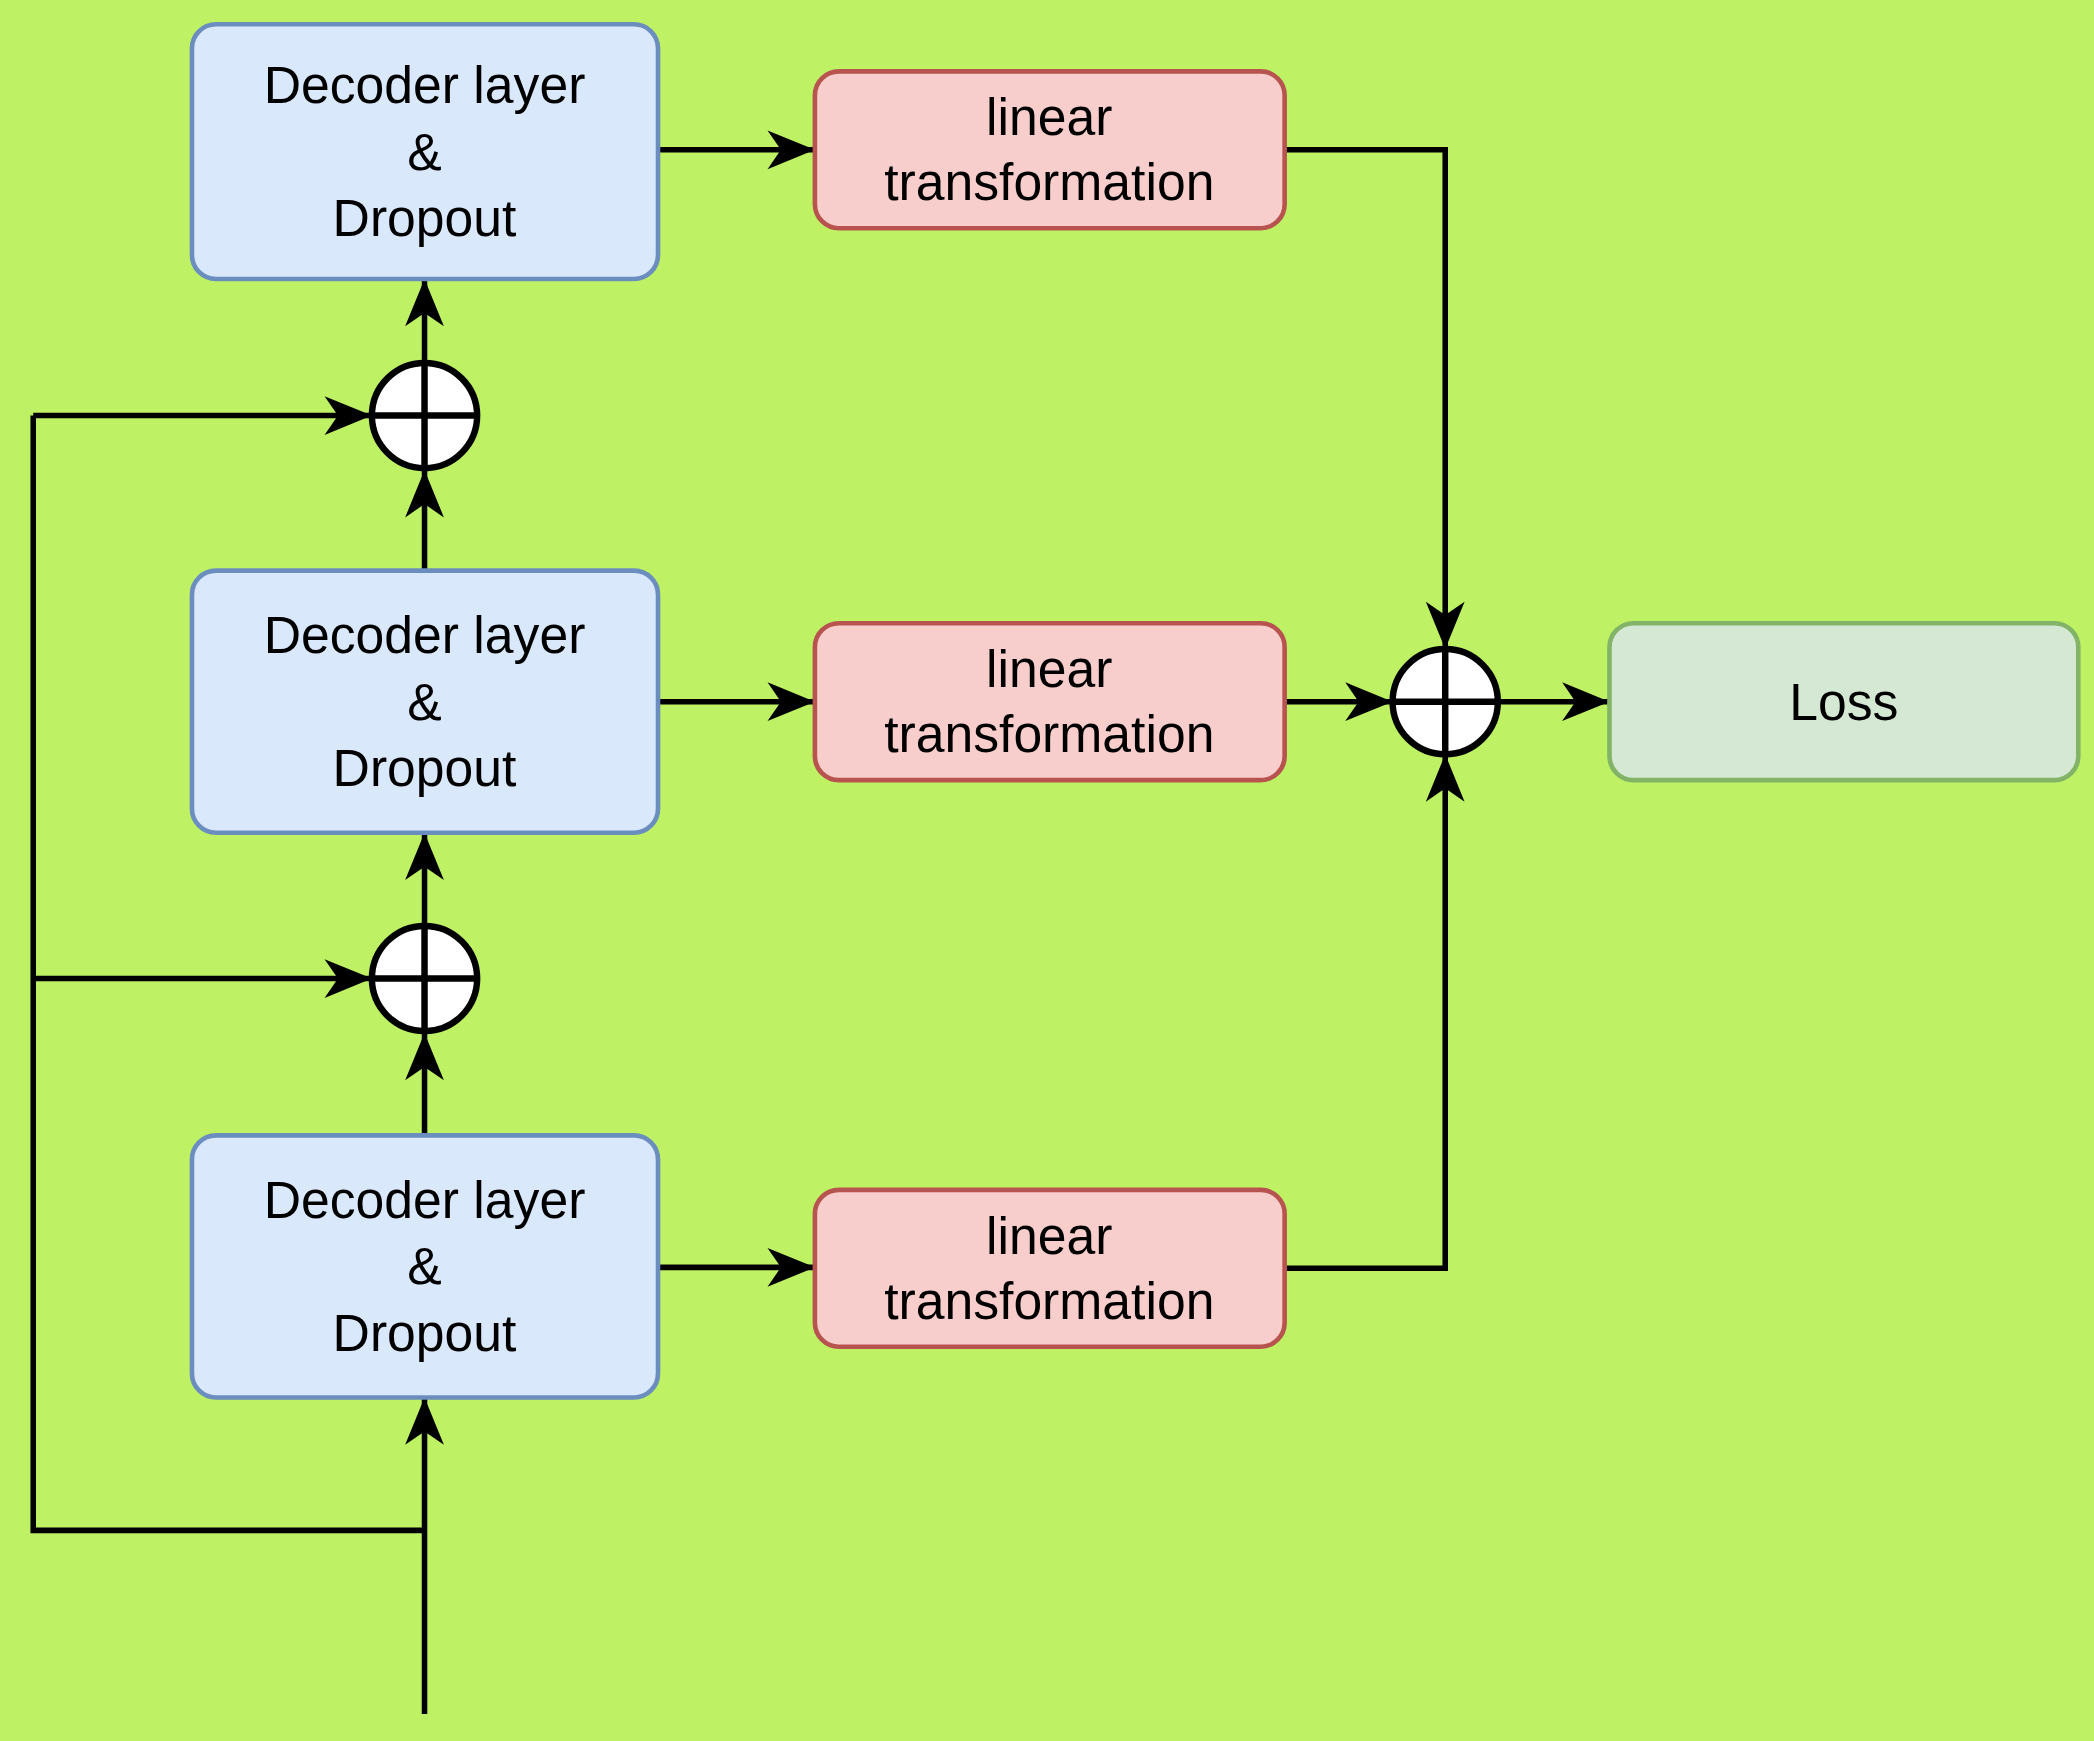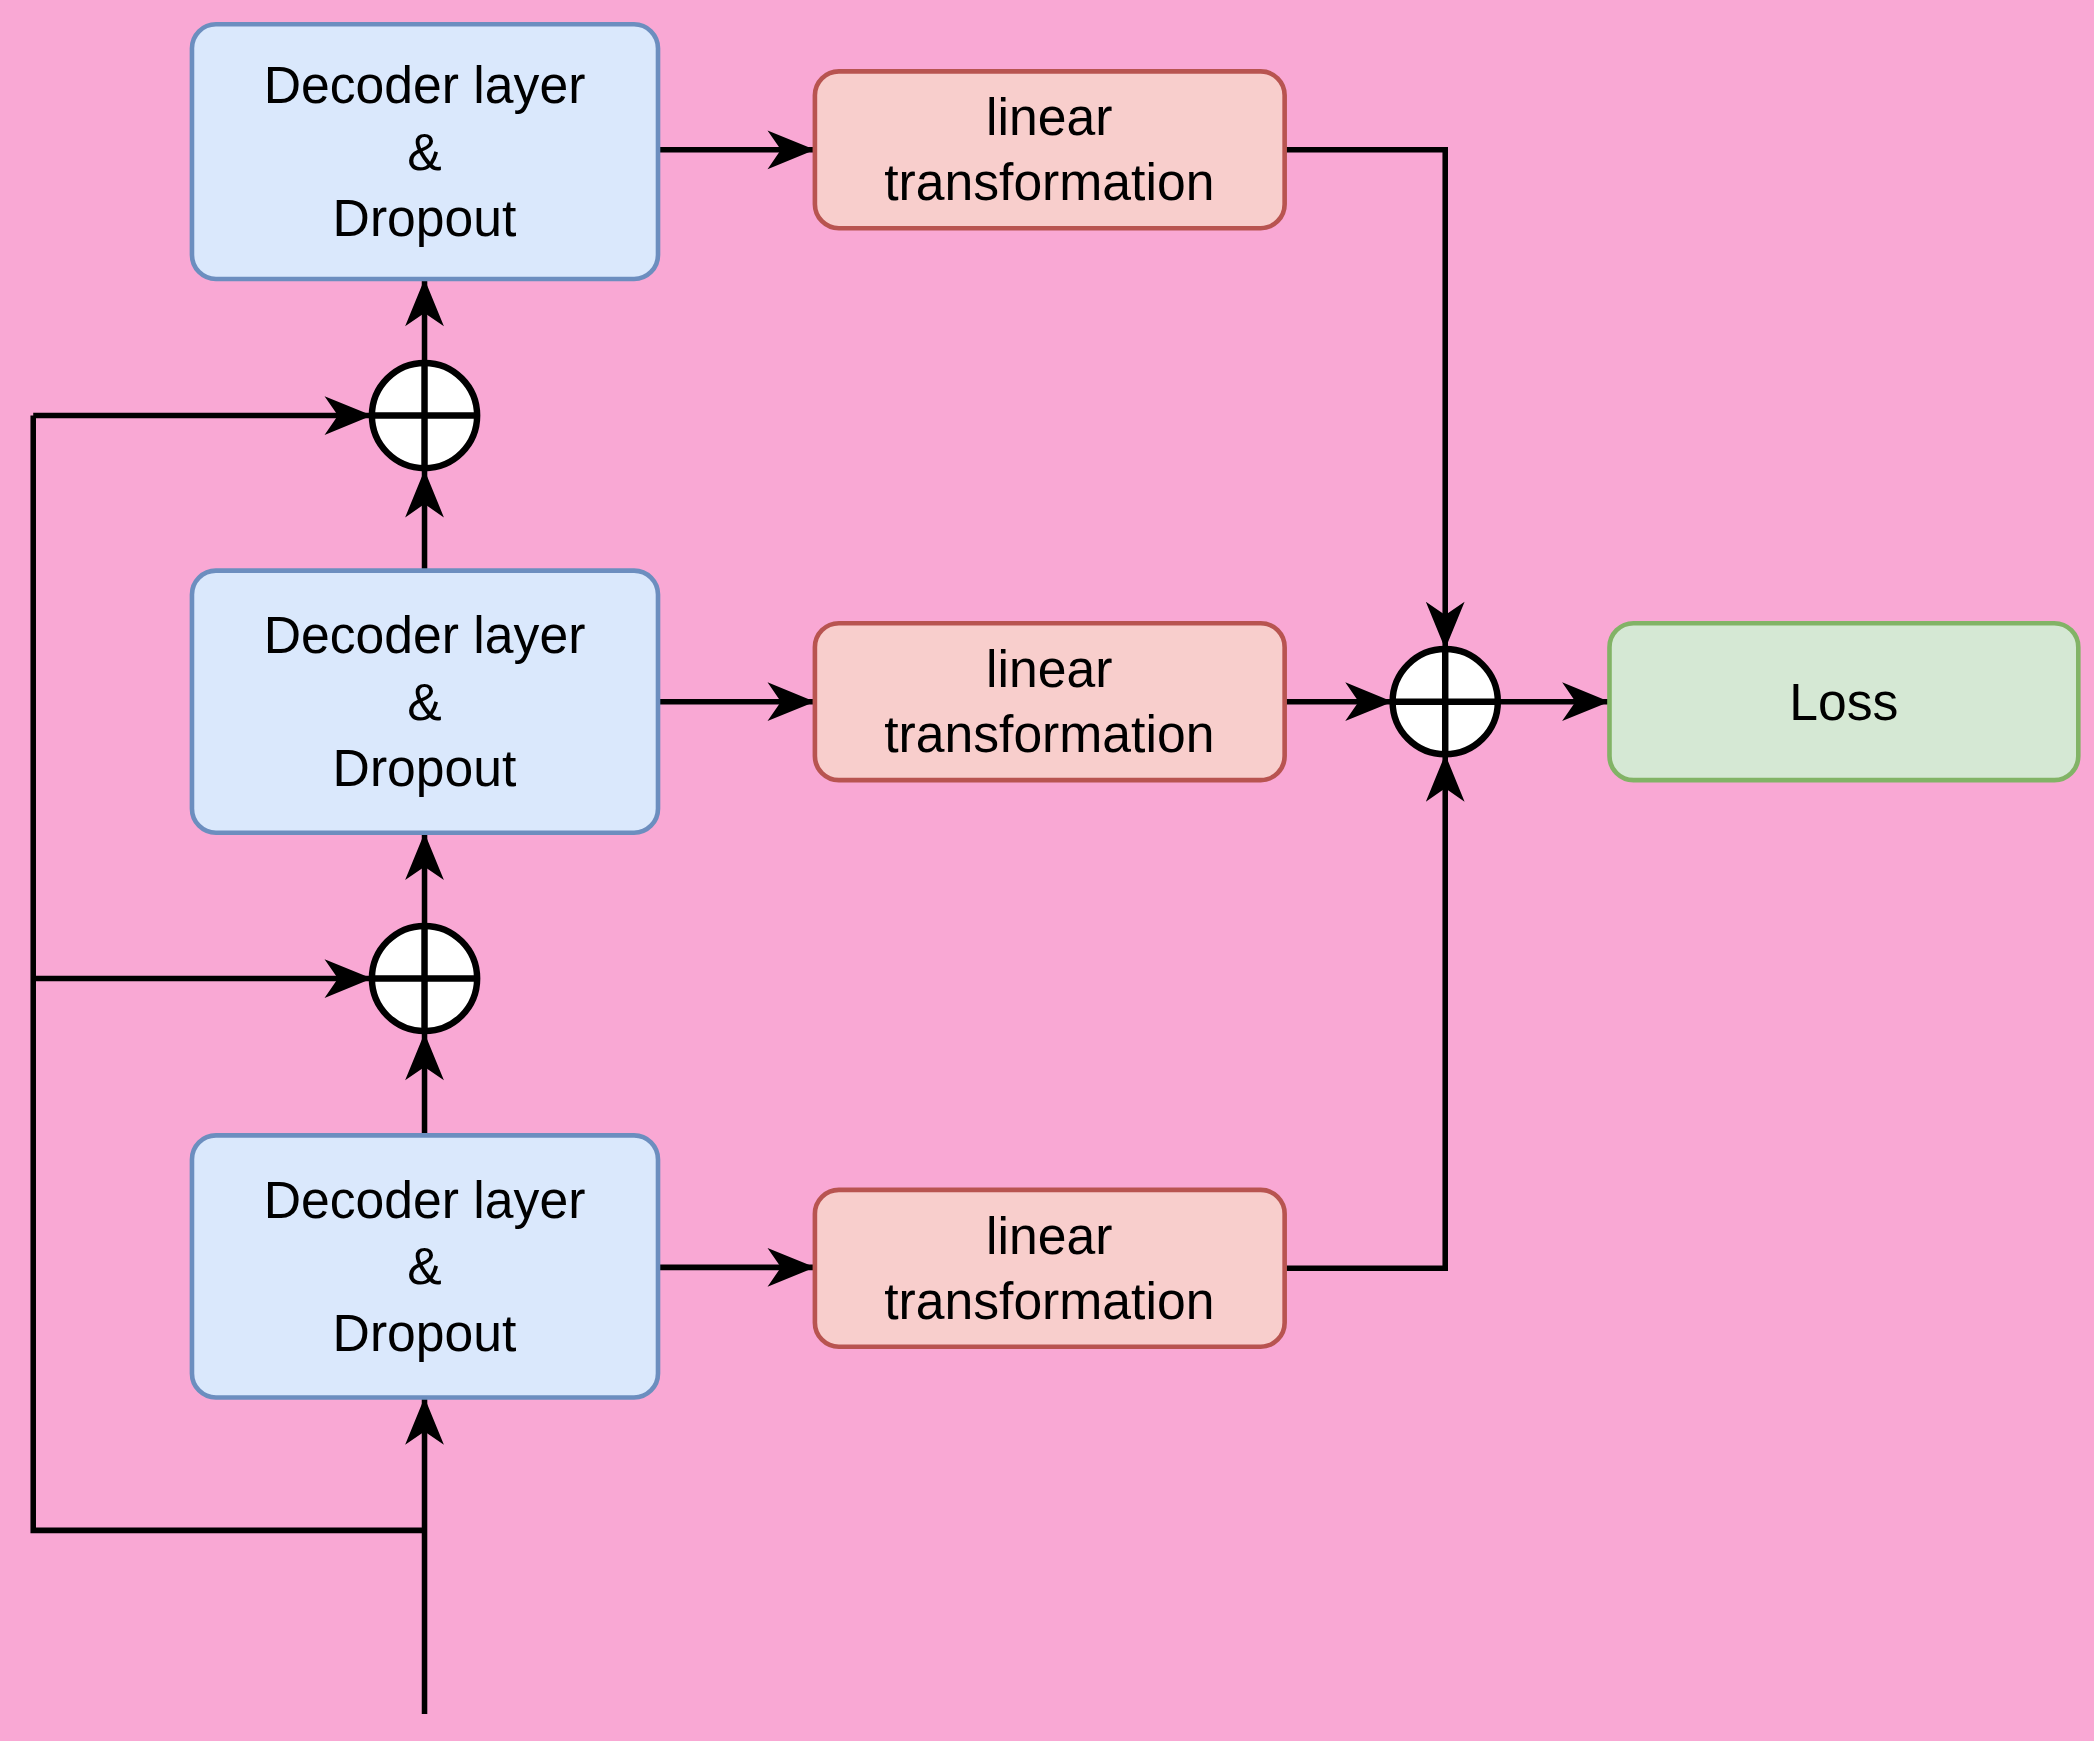--- a/index.html
+++ b/index.html
@@ -1,16 +1,16 @@
 <!DOCTYPE html>
 <html style="font-size:14.8px"><head>
 <meta charset="utf-8">
 <style>
   html, body { margin: 0; padding: 0; background: #ffffff; }
-  .stage { width: 2094px; height: 1742px; background: #f9a8d4; position: relative; }
+  .stage { width: 2094px; height: 1742px; background: #bef264; position: relative; }
   svg { display: block; }
   .conn { fill: none; stroke: #000000; stroke-width: 6; }
   .cross { fill: none; stroke: #000000; stroke-width: 7; }
   .sum-circle { fill: #ffffff; stroke: #000000; stroke-width: 7; }
   .node-rect { stroke-width: 5; }
   .label {
     font-family: "Liberation Sans", sans-serif;
     font-size: 56px;
     fill: #000000;
     text-anchor: middle;

